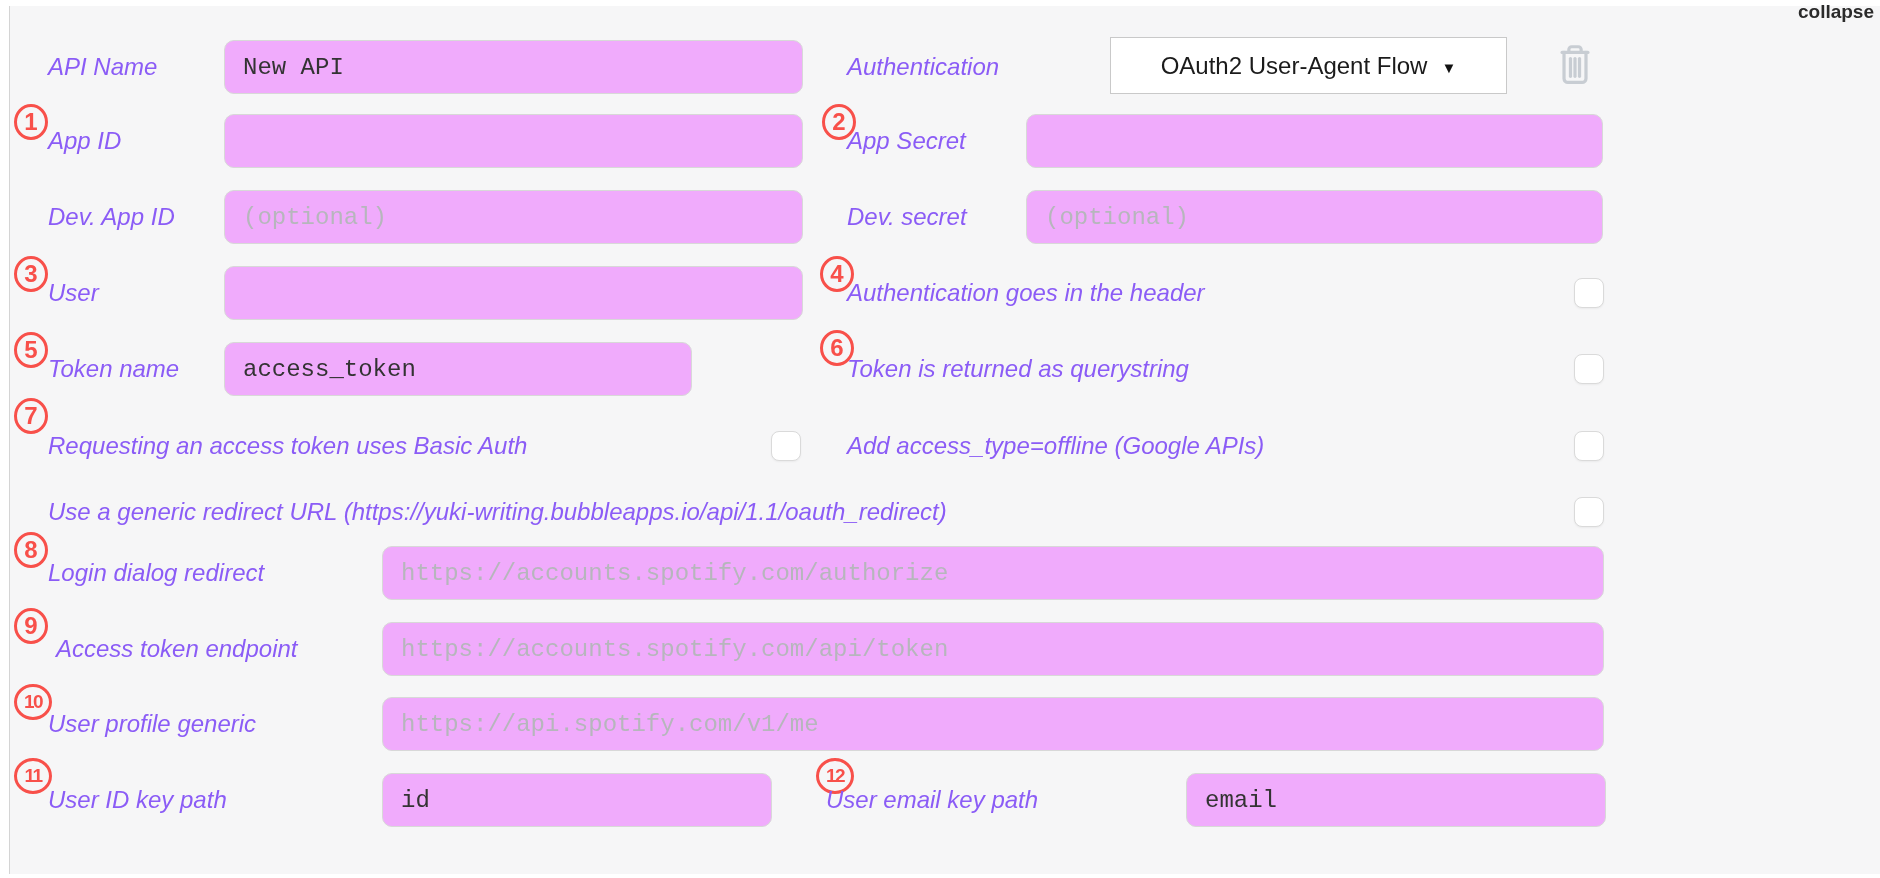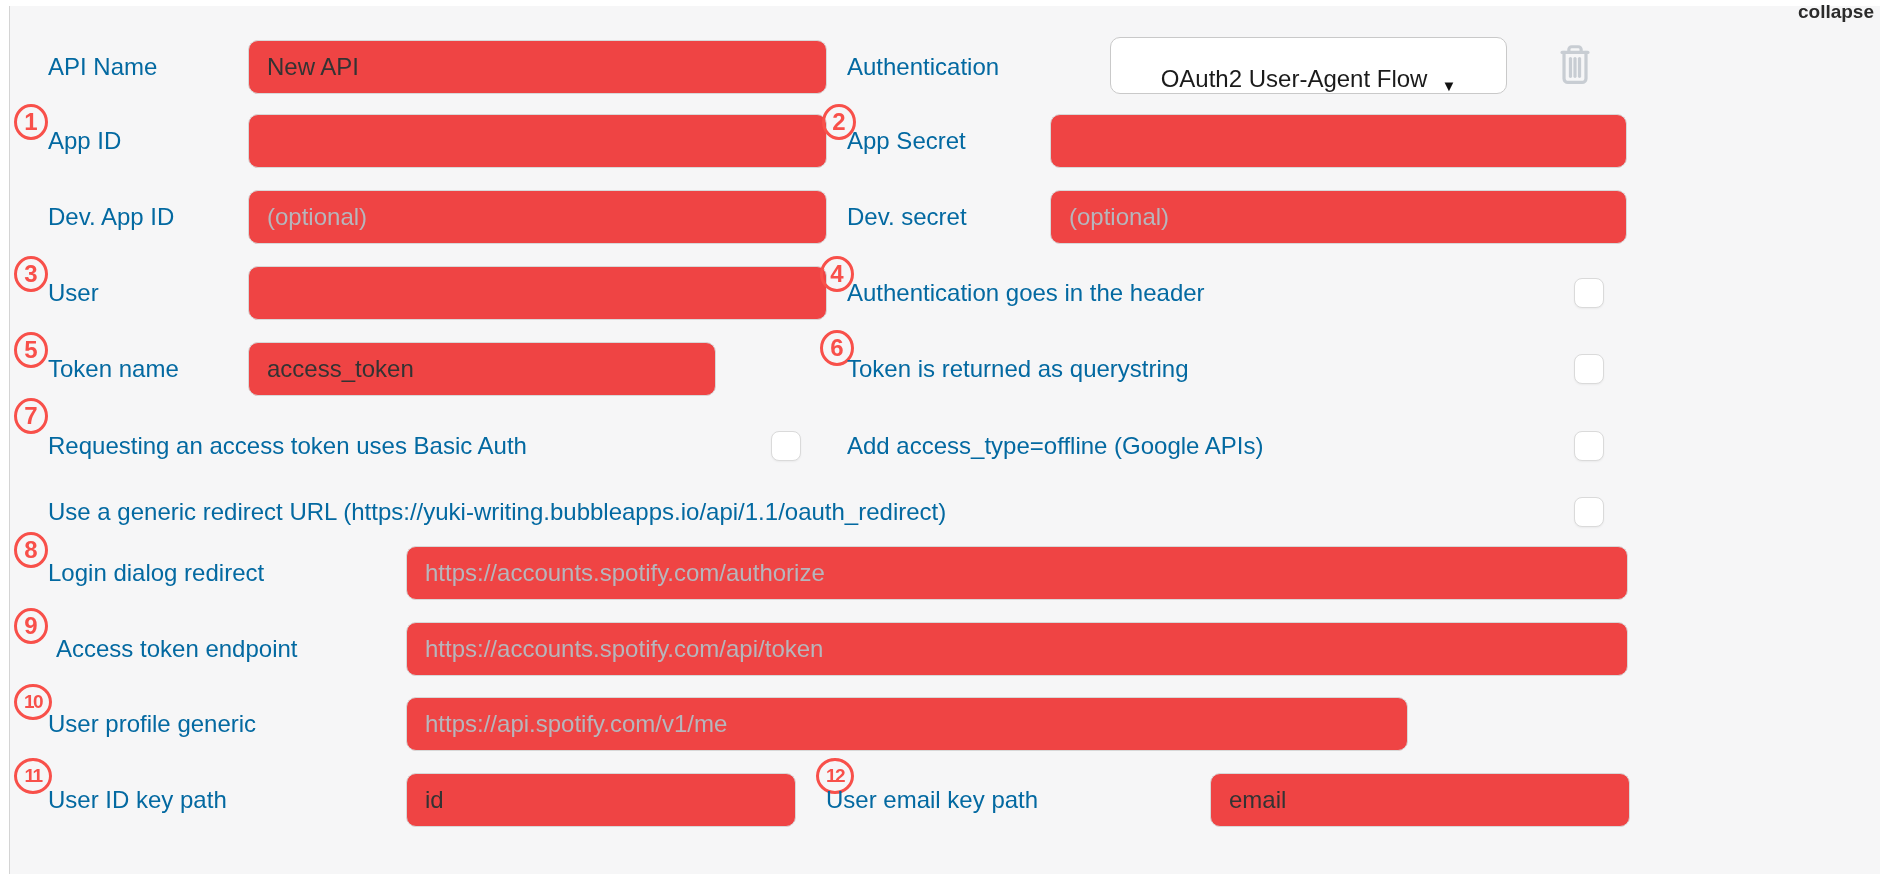--- a/index.html
+++ b/index.html
@@ -11,32 +11,32 @@
   .panel{
     position:absolute;left:9px;top:6px;right:0;height:868px;
     background:#f6f6f7;border-left:1px solid #d4d4d4;
   }
   .collapse{
     position:absolute;top:1px;right:6px;z-index:3;
     font-size:19px;color:#2b2b2b;cursor:pointer;font-weight:bold;
   }
   .lbl{
     position:absolute;height:54px;line-height:54px;z-index:2;
-    font-size:24px;color:#0369a1;white-space:nowrap;
+    font-size:24px;color:#8b5cf6;white-space:nowrap;font-style:italic;
   }
   .txt{
     position:absolute;height:54px;box-sizing:border-box;z-index:2;
-    border:1px solid #d8d8d8;border-radius:10px;background:#ef4444;
-    font-family:Liberation Sans, sans-serif;font-size:24px;color:#333;padding:0 18px;outline:none;margin-left:24px;
+    border:1px solid #d8d8d8;border-radius:10px;background:#f0abfc;
+    font-family:Liberation Mono, monospace;font-size:24px;color:#333;padding:0 18px;outline:none;
   }
   .txt::placeholder{color:#b6b6bc;opacity:1}
   .dropdown{
     position:absolute;left:1110px;top:37px;width:395px;height:55px;z-index:2;
-    background:#fff;border:1px solid #c9c9c9;border-radius:10px;
-    display:flex;align-items:flex-end;justify-content:center;gap:14px;
+    background:#fff;border:1px solid #c9c9c9;border-radius:0;
+    display:flex;align-items:center;justify-content:center;gap:14px;
     font-size:24px;color:#1b1b1b;cursor:pointer;
   }
   .caret{font-size:15px;line-height:1;margin-top:3px;color:#111}
   .checkbox{
     position:absolute;width:30px;height:30px;box-sizing:border-box;z-index:2;
     background:#fff;border:1px solid #dadada;border-radius:8px;
     box-shadow:0 1px 2px rgba(0,0,0,.05);cursor:pointer;
   }
   .badge{
     position:absolute;width:34px;height:36px;box-sizing:border-box;z-index:2;
@@ -112,20 +112,20 @@
 <span class="badge" style="left:14px;top:532px">8</span>
 <span class="lbl" style="left:48px;top:546px">Login dialog redirect</span>
 <input class="txt" style="left: 382px; top: 546px; width: 1222px;" placeholder="https://accounts.spotify.com/authorize">
 
 <span class="badge" style="left:14px;top:608px">9</span>
 <span class="lbl" style="left:56px;top:622px">Access token endpoint</span>
 <input class="txt" style="left: 382px; top: 622px; width: 1222px;" placeholder="https://accounts.spotify.com/api/token">
 
 <span class="badge two" style="left:14px;top:684px">10</span>
 <span class="lbl" style="left:48px;top:697px">User profile generic</span>
-<input class="txt" style="left: 382px; top: 697px; width: 1002px;" placeholder="https://api.spotify.com/v1/me">
+<input class="txt" style="left: 382px; top: 697px; width: 1222px;" placeholder="https://api.spotify.com/v1/me">
 
 <span class="badge two" style="left:14px;top:758px">11</span>
 <span class="lbl" style="left:48px;top:773px">User ID key path</span>
 <input class="txt" style="left: 382px; top: 773px; width: 390px;" value="id">
 <span class="badge two" style="left:816px;top:758px">12</span>
 <span class="lbl" style="left:826px;top:773px">User email key path</span>
 <input class="txt" style="left: 1186px; top: 773px; width: 420px;" value="email">
 
 </body></html>

